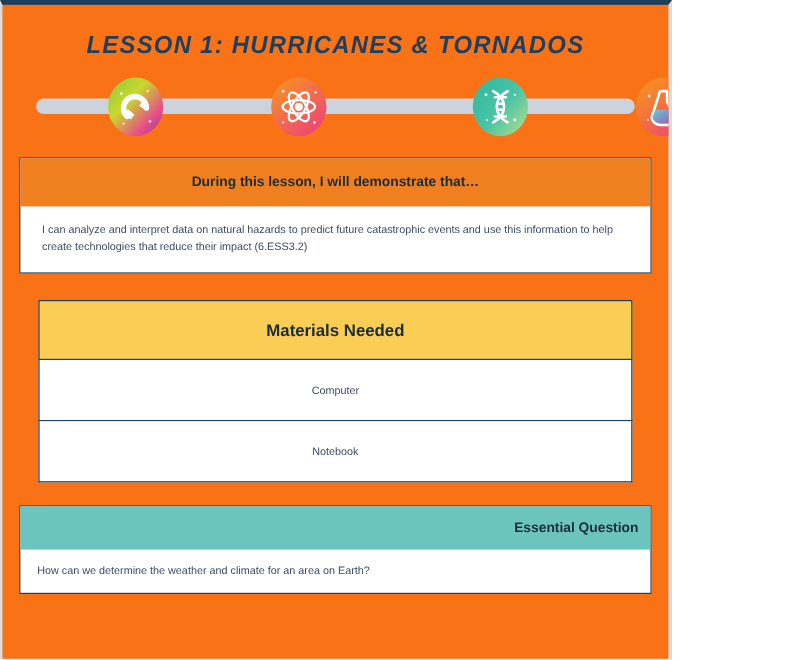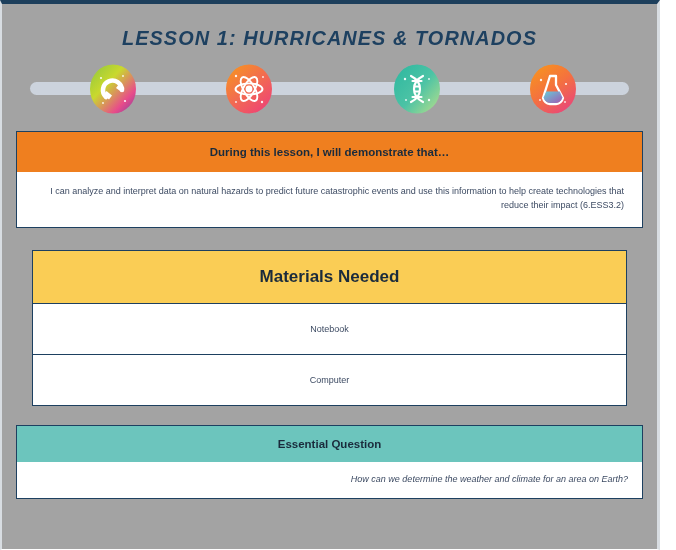--- a/index.html
+++ b/index.html
@@ -6,23 +6,23 @@
 
   html, body {
     width: 676px;
     height: 550px;
     background: #ffffff;
     font-family: "Liberation Sans", sans-serif;
   }
 
   #page {
     position: relative;
-    width: 660px;
+    width: 560px;
     height: 550px;
-    background: #a3a3a3;
+    background: #f97316;
     border-top: 4px solid #1d3f5c;
     border-left: 2px solid #d8dde2;
     border-right: 3px solid #d8dde2;
     border-bottom: 1px solid #ffffff;
     overflow: hidden;
   }
 
   
   .lesson-title {
     text-align: center;
@@ -78,21 +78,21 @@
     text-align: center;
     font-weight: bold;
     color: #1a2b3c;
     font-size: 11.5px;
     padding: 14px 10px;
   }
   .panel-header.orange { background: #ef7f1f; }
   .panel-header.teal   { background: #6cc5bd; }
 
   .panel-body {
-    text-align: right;
+    text-align: left;
     color: #3d4b63;
     font-size: 9px;
     line-height: 1.55;
     padding: 12px 17px;
   }
 
   .objective-box { margin-top: 17px; }
   .objective-box .panel-body { padding: 13px 18px 14px; }
 
   
@@ -102,38 +102,38 @@
     gap: 14px;
   }
   .table-col { flex: 1; }
 
   .table-head {
     border: 1px solid #1d4060;
     background: #facd55;
     text-align: center;
     font-weight: bold;
     color: #1a2b3c;
-    font-size: 17px;
+    font-size: 14px;
     padding: 16px 8px;
   }
   .table-cell {
     border: 1px solid #1d4060;
     border-top: none;
     text-align: center;
     color: #3d4b63;
     font-size: 9px;
     padding: 20px 8px;
     background: #ffffff;
   }
   .table-cell.tall { padding: 22px 8px; }
 
   
   .eq-block { margin-top: 19px; }
-  .eq-block .panel-header { padding: 12px 10px; }
-  .eq-block .panel-body { padding: 11px 14px; font-style: italic; }
+  .eq-block .panel-header { padding: 12px 10px; text-align: right; }
+  .eq-block .panel-body { padding: 11px 14px; }
 </style>
 </head>
 <body>
 
 <div id="page">
 
   <h1 class="lesson-title">LESSON 1: HURRICANES &amp; TORNADOS</h1>
 
   <div class="progress-wrap">
     <div class="progress-track"></div>
@@ -251,22 +251,22 @@
 
   <div class="panel objective-box">
     <div class="panel-header orange">During this lesson, I will demonstrate that…</div>
     <div class="panel-body">I can analyze and interpret data on natural hazards to predict future catastrophic events and use this information to help create technologies that reduce their impact (6.ESS3.2)</div>
   </div>
 
   <div class="tables">
 
     <div class="table-col">
       <div class="table-head">Materials Needed</div>
+      <div class="table-cell">Computer</div>
       <div class="table-cell">Notebook</div>
-      <div class="table-cell">Computer</div>
     </div>
 
 
   </div>
 
   <div class="panel eq-block">
     <div class="panel-header teal">Essential Question</div>
     <div class="panel-body">How can we determine the weather and climate for an area on Earth?</div>
   </div>
 

